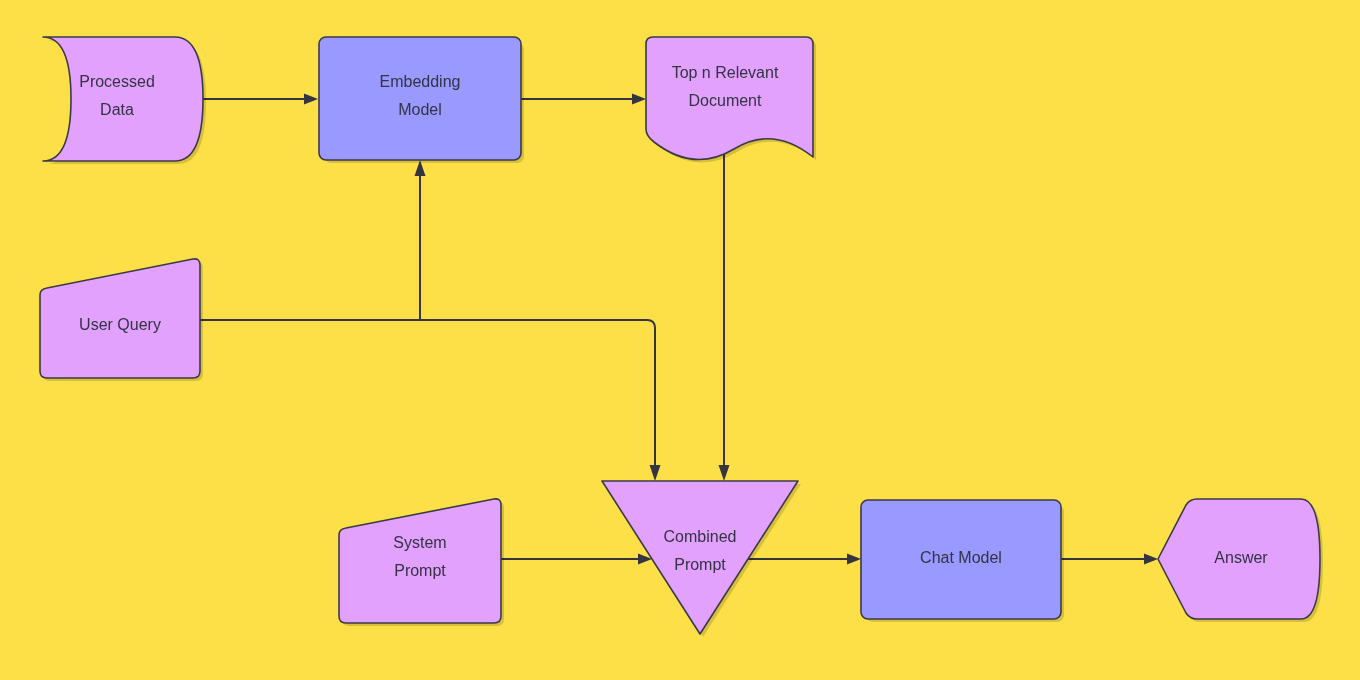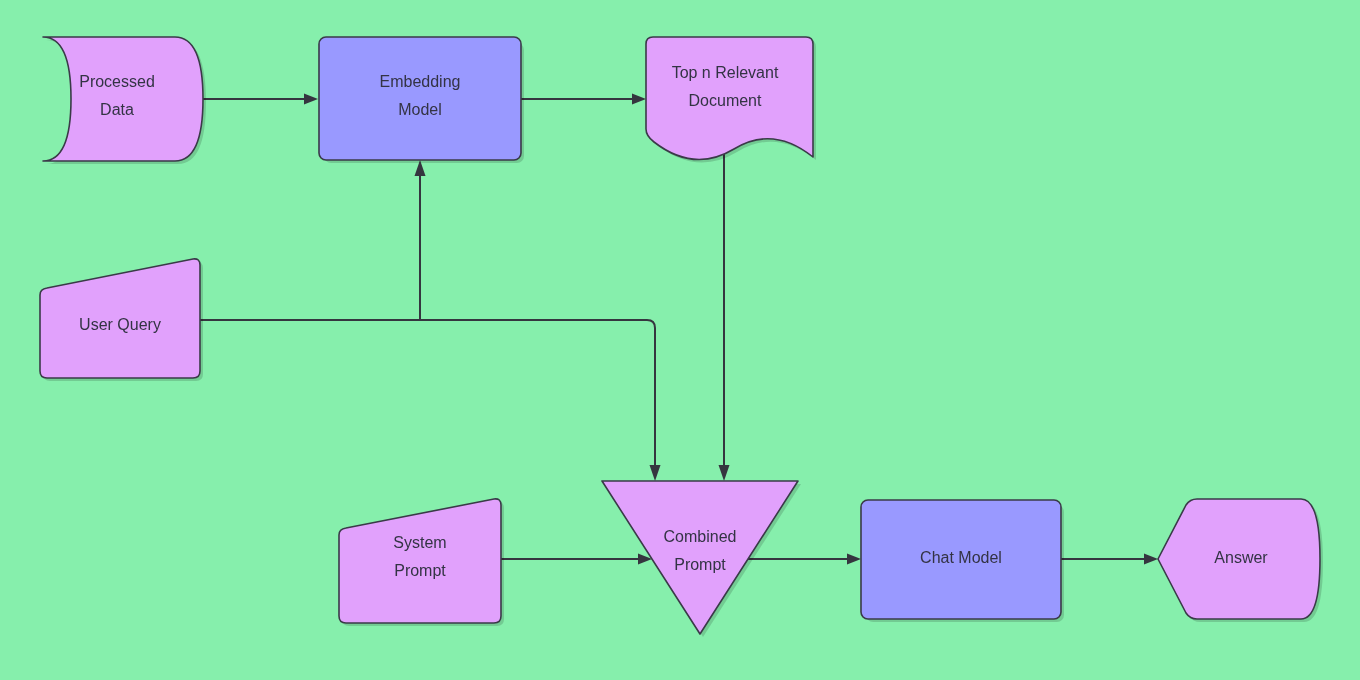--- a/index.html
+++ b/index.html
@@ -8,21 +8,21 @@
     padding: 0;
     background: #ffffff;
   }
   body {
     font-family: "Liberation Sans", "DejaVu Sans", sans-serif;
   }
   #canvas-wrap {
     position: relative;
     width: 1360px;
     height: 680px;
-    background: #86efac;
+    background: #fde047;
     overflow: hidden;
   }
   svg#flowchart {
     display: block;
     width: 1360px;
     height: 680px;
   }
   .node-shape {
     stroke: #3a3a48;
     stroke-width: 1.6;

